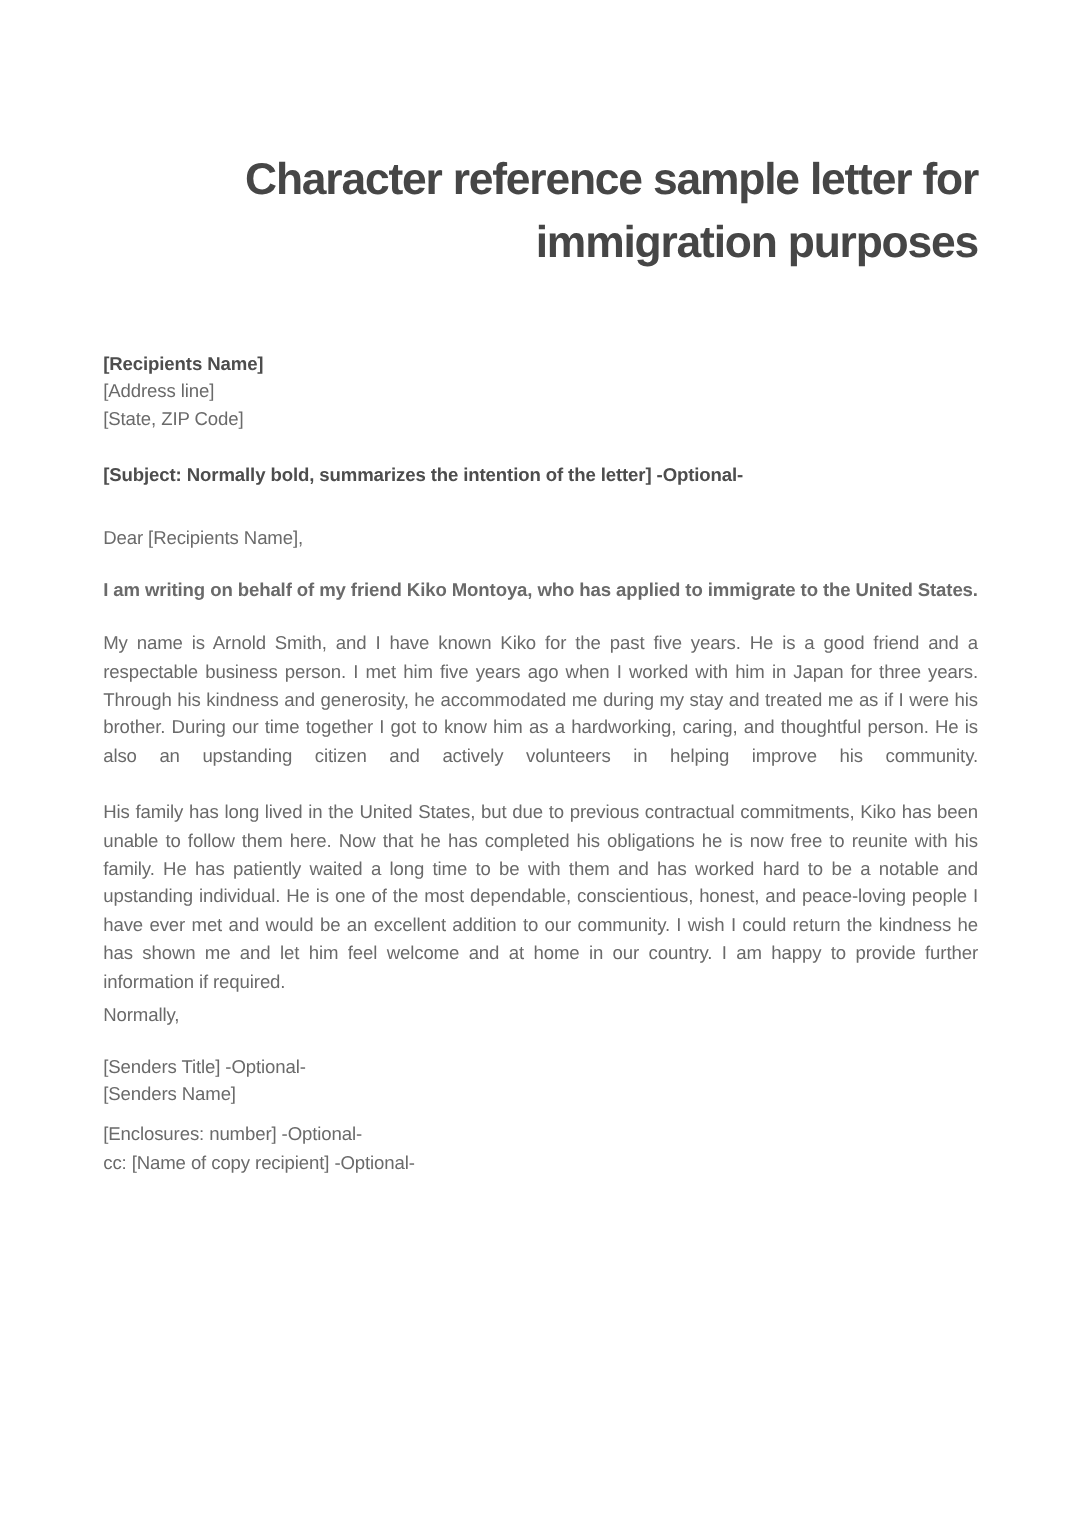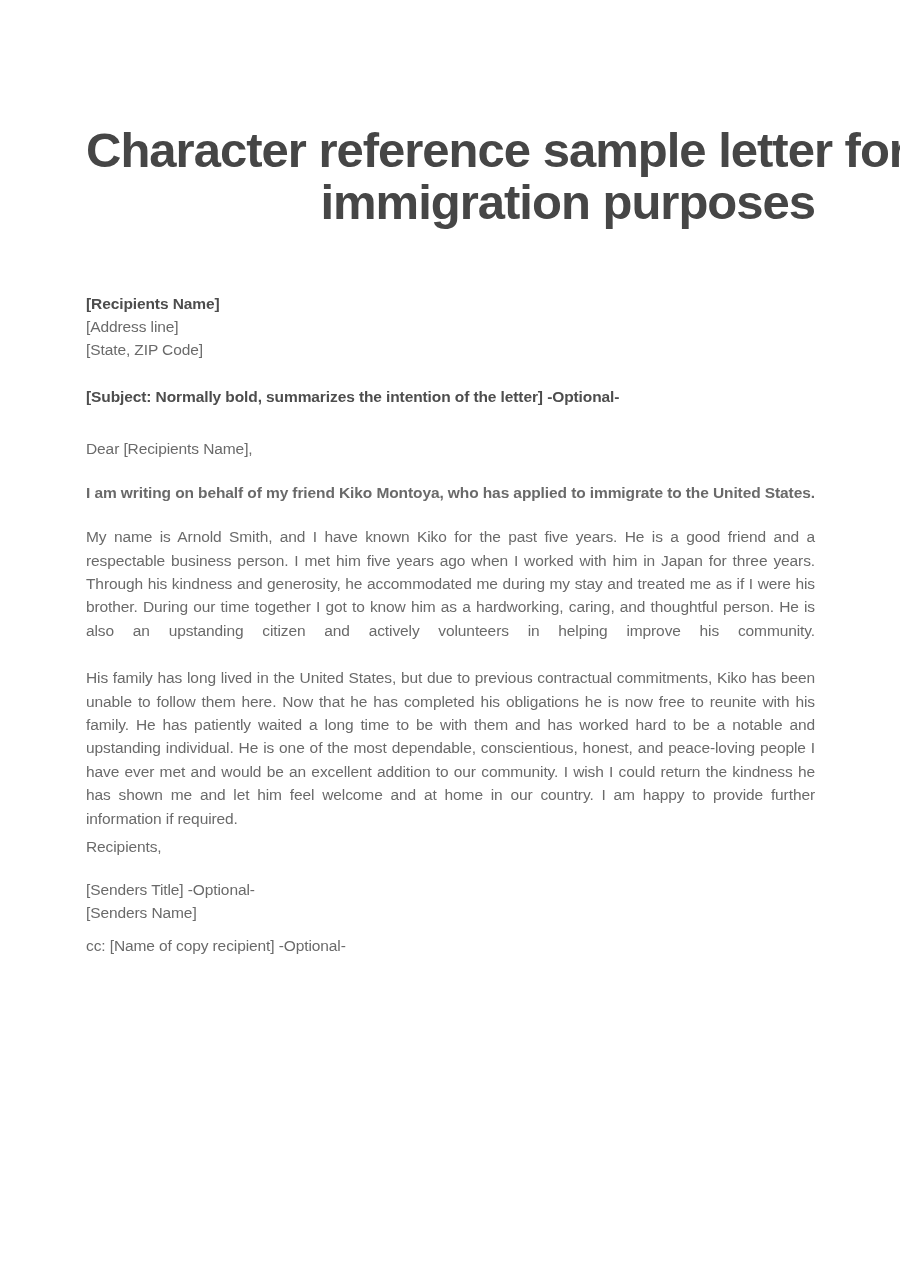--- a/index.html
+++ b/index.html
@@ -23,21 +23,21 @@
     color:var(--body);
     font-size:15.5px;
     line-height:23.4px;
     letter-spacing:-0.1px;
   }
   
   .doc-title{
     text-align:right;
     color:var(--title);
     font-weight:bold;
-    font-size:49px;
+    font-size:37px;
     line-height:52px;
     letter-spacing:-1px;
   }
   .doc-title .t-line{white-space:nowrap;}
   
   .recipient{
     margin-top:64px;
     line-height:23px;
   }
   .recipient .r-name{font-weight:bold;color:var(--bold);}
@@ -75,25 +75,26 @@
     </div>
 
     <div class="subject">[Subject: Normally bold, summarizes the intention of the letter] -Optional-</div>
 
     <div class="salutation">Dear [Recipients Name],</div>
 
     <p class="para para-1">I am writing on behalf of my friend Kiko Montoya, who has applied to immigrate to the United States.</p>
     <p class="para para-2">My name is Arnold Smith, and I have known Kiko for the past five years. He is a good friend and a respectable business person. I met him five years ago when I worked with him in Japan for three years. Through his kindness and generosity, he accommodated me during my stay and treated me as if I were his brother. During our time together I got to know him as a hardworking, caring, and thoughtful person. He is also an upstanding citizen and actively volunteers in helping improve his community.</p>
     <p class="para para-3">His family has long lived in the United States, but due to previous contractual commitments, Kiko has been unable to follow them here. Now that he has completed his obligations he is now free to reunite with his family. He has patiently waited a long time to be with them and has worked hard to be a notable and upstanding individual. He is one of the most dependable, conscientious, honest, and peace-loving people I have ever met and would be an excellent addition to our community. I wish I could return the kindness he has shown me and let him feel welcome and at home in our country. I am happy to provide further information if required.</p>
 
-    <div class="signoff">Recipients,</div>
+    <div class="signoff">Normally,</div>
 
     <div class="sender-block">
       <div>[Senders Title] -Optional-</div>
       <div>[Senders Name]</div>
     </div>
 
     <div class="enclosure-block">
+      <div>[Enclosures: number] -Optional-</div>
       <div>cc: [Name of copy recipient] -Optional-</div>
     </div>
 
   </div>
 </div>
 
 </body></html>

